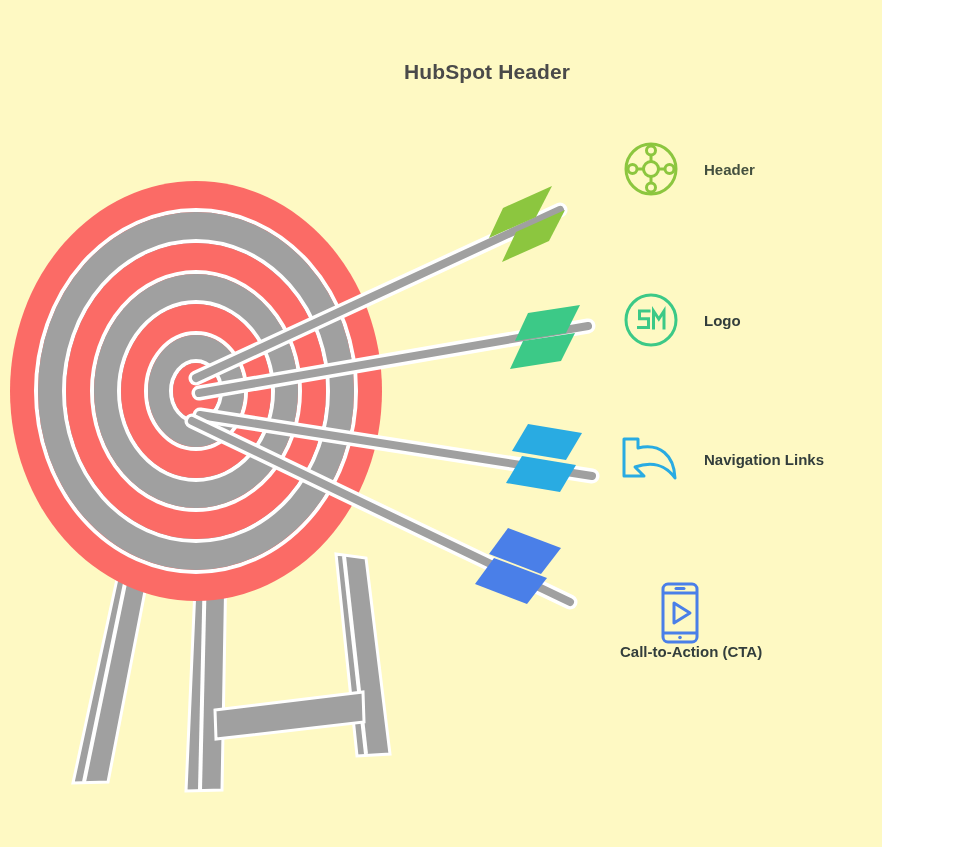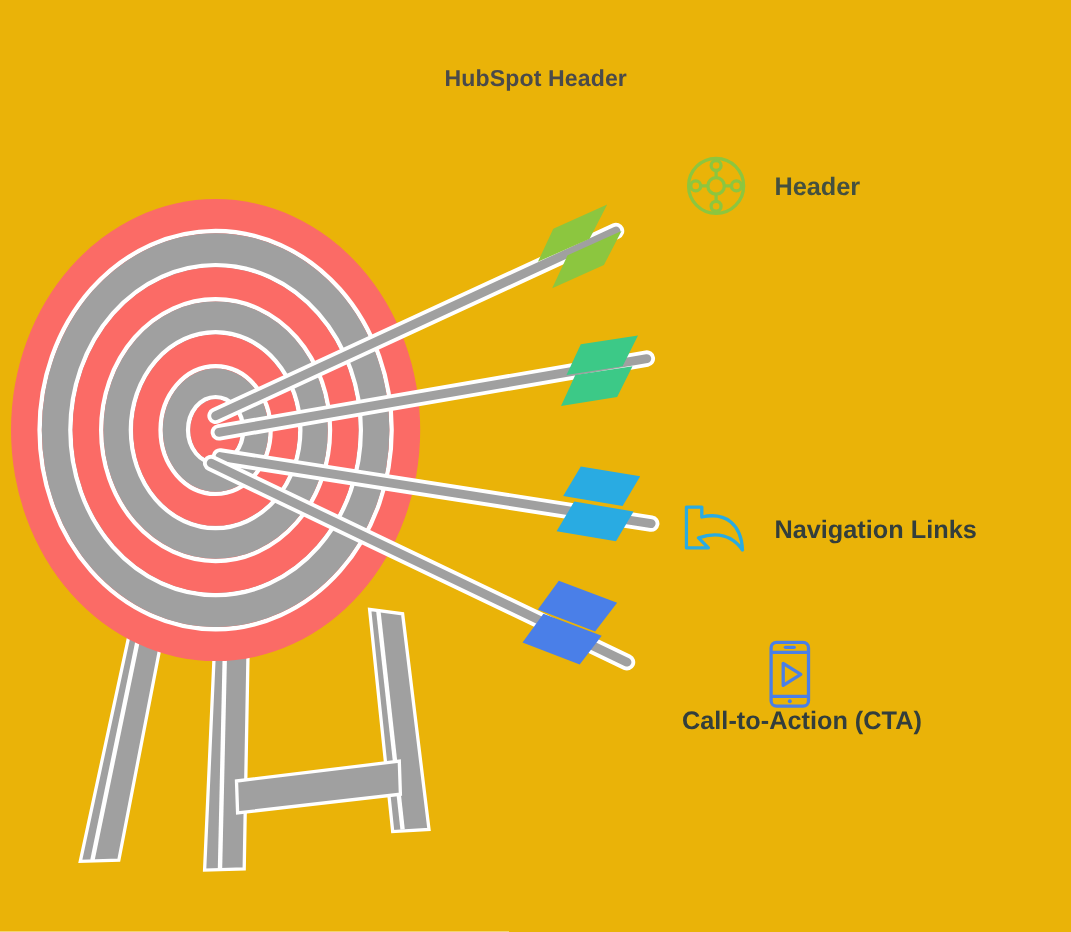--- a/index.html
+++ b/index.html
@@ -7,23 +7,23 @@
     margin: 0;
     padding: 0;
     background: #ffffff;
   }
   body {
     font-family: "Liberation Sans", sans-serif;
     -webkit-font-smoothing: antialiased;
   }
   #canvas {
     position: relative;
-    width: 974px;
+    width: 882px;
     height: 847px;
-    background: #eab308;
+    background: #fef9c3;
     overflow: hidden;
   }
 
   
   .page-title {
     position: absolute;
     left: 0;
     top: 60px;
     width: 974px;
     text-align: center;
@@ -68,29 +68,29 @@
     flex: 0 0 62px;
     display: flex;
     align-items: center;
     justify-content: center;
     margin-right: 22px;
   }
   .legend-row .icon-box svg {
     display: block;
   }
   .legend-label {
-    font-size: 23px;
+    font-size: 15px;
     font-weight: bold;
     color: #333e3c;
     white-space: nowrap;
     line-height: 1;
   }
   .legend-row.row-0 { top: 14px; }
   .legend-row.row-1 { top: 165px; }
-  .legend-row.row-2 { top: 326px; }
+  .legend-row.row-2 { top: 304px; }
   .legend-row.row-3 { top: 462px; flex-direction: column; }
 
   .legend-row.row-0 .legend-label { color: #44503f; }
 </style>
 </head>
 <body>
 
 <div id="canvas">
 
   <div class="page-title">HubSpot Header</div>
@@ -185,20 +185,34 @@
             <circle cx="28" cy="9.5" r="4.5"></circle>
             <circle cx="28" cy="46.5" r="4.5"></circle>
             <circle cx="9.5" cy="28" r="4.5"></circle>
             <circle cx="46.5" cy="28" r="4.5"></circle>
           </g>
         </svg>
       </span>
       <span class="legend-label">Header</span>
     </div>
 
+    <div class="legend-row row-1">
+      <span class="icon-box">
+        <svg width="56" height="56" viewBox="0 0 56 56" xmlns="http://www.w3.org/2000/svg">
+          <circle cx="28" cy="28" r="25" fill="none" stroke="#3cc987" stroke-width="3"></circle>
+          <g fill="none" stroke="#3cc987" stroke-width="3" stroke-linecap="square" stroke-linejoin="miter">
+
+            <path d="M 26 19 L 16.5 19 L 16.5 26.8 L 25.5 26.8 L 25.5 35.5 L 15.5 35.5"></path>
+
+            <path d="M 30.5 36 L 30.5 19 L 35.8 27 L 41 19 L 41 36"></path>
+          </g>
+        </svg>
+      </span>
+      <span class="legend-label">Logo</span>
+    </div>
 
     <div class="legend-row row-2">
       <span class="icon-box">
         <svg width="58" height="48" viewBox="0 0 58 48" xmlns="http://www.w3.org/2000/svg">
           <path d="M 16 4 L 2 4 L 2 41 L 22 41 L 13 32
                    C 30 26 44 30 53 43
                    C 52 20 38 8 16 13 Z" fill="none" stroke="#29abe2" stroke-width="3" stroke-linejoin="round" stroke-linecap="round"></path>
         </svg>
       </span>
       <span class="legend-label">Navigation Links</span>

